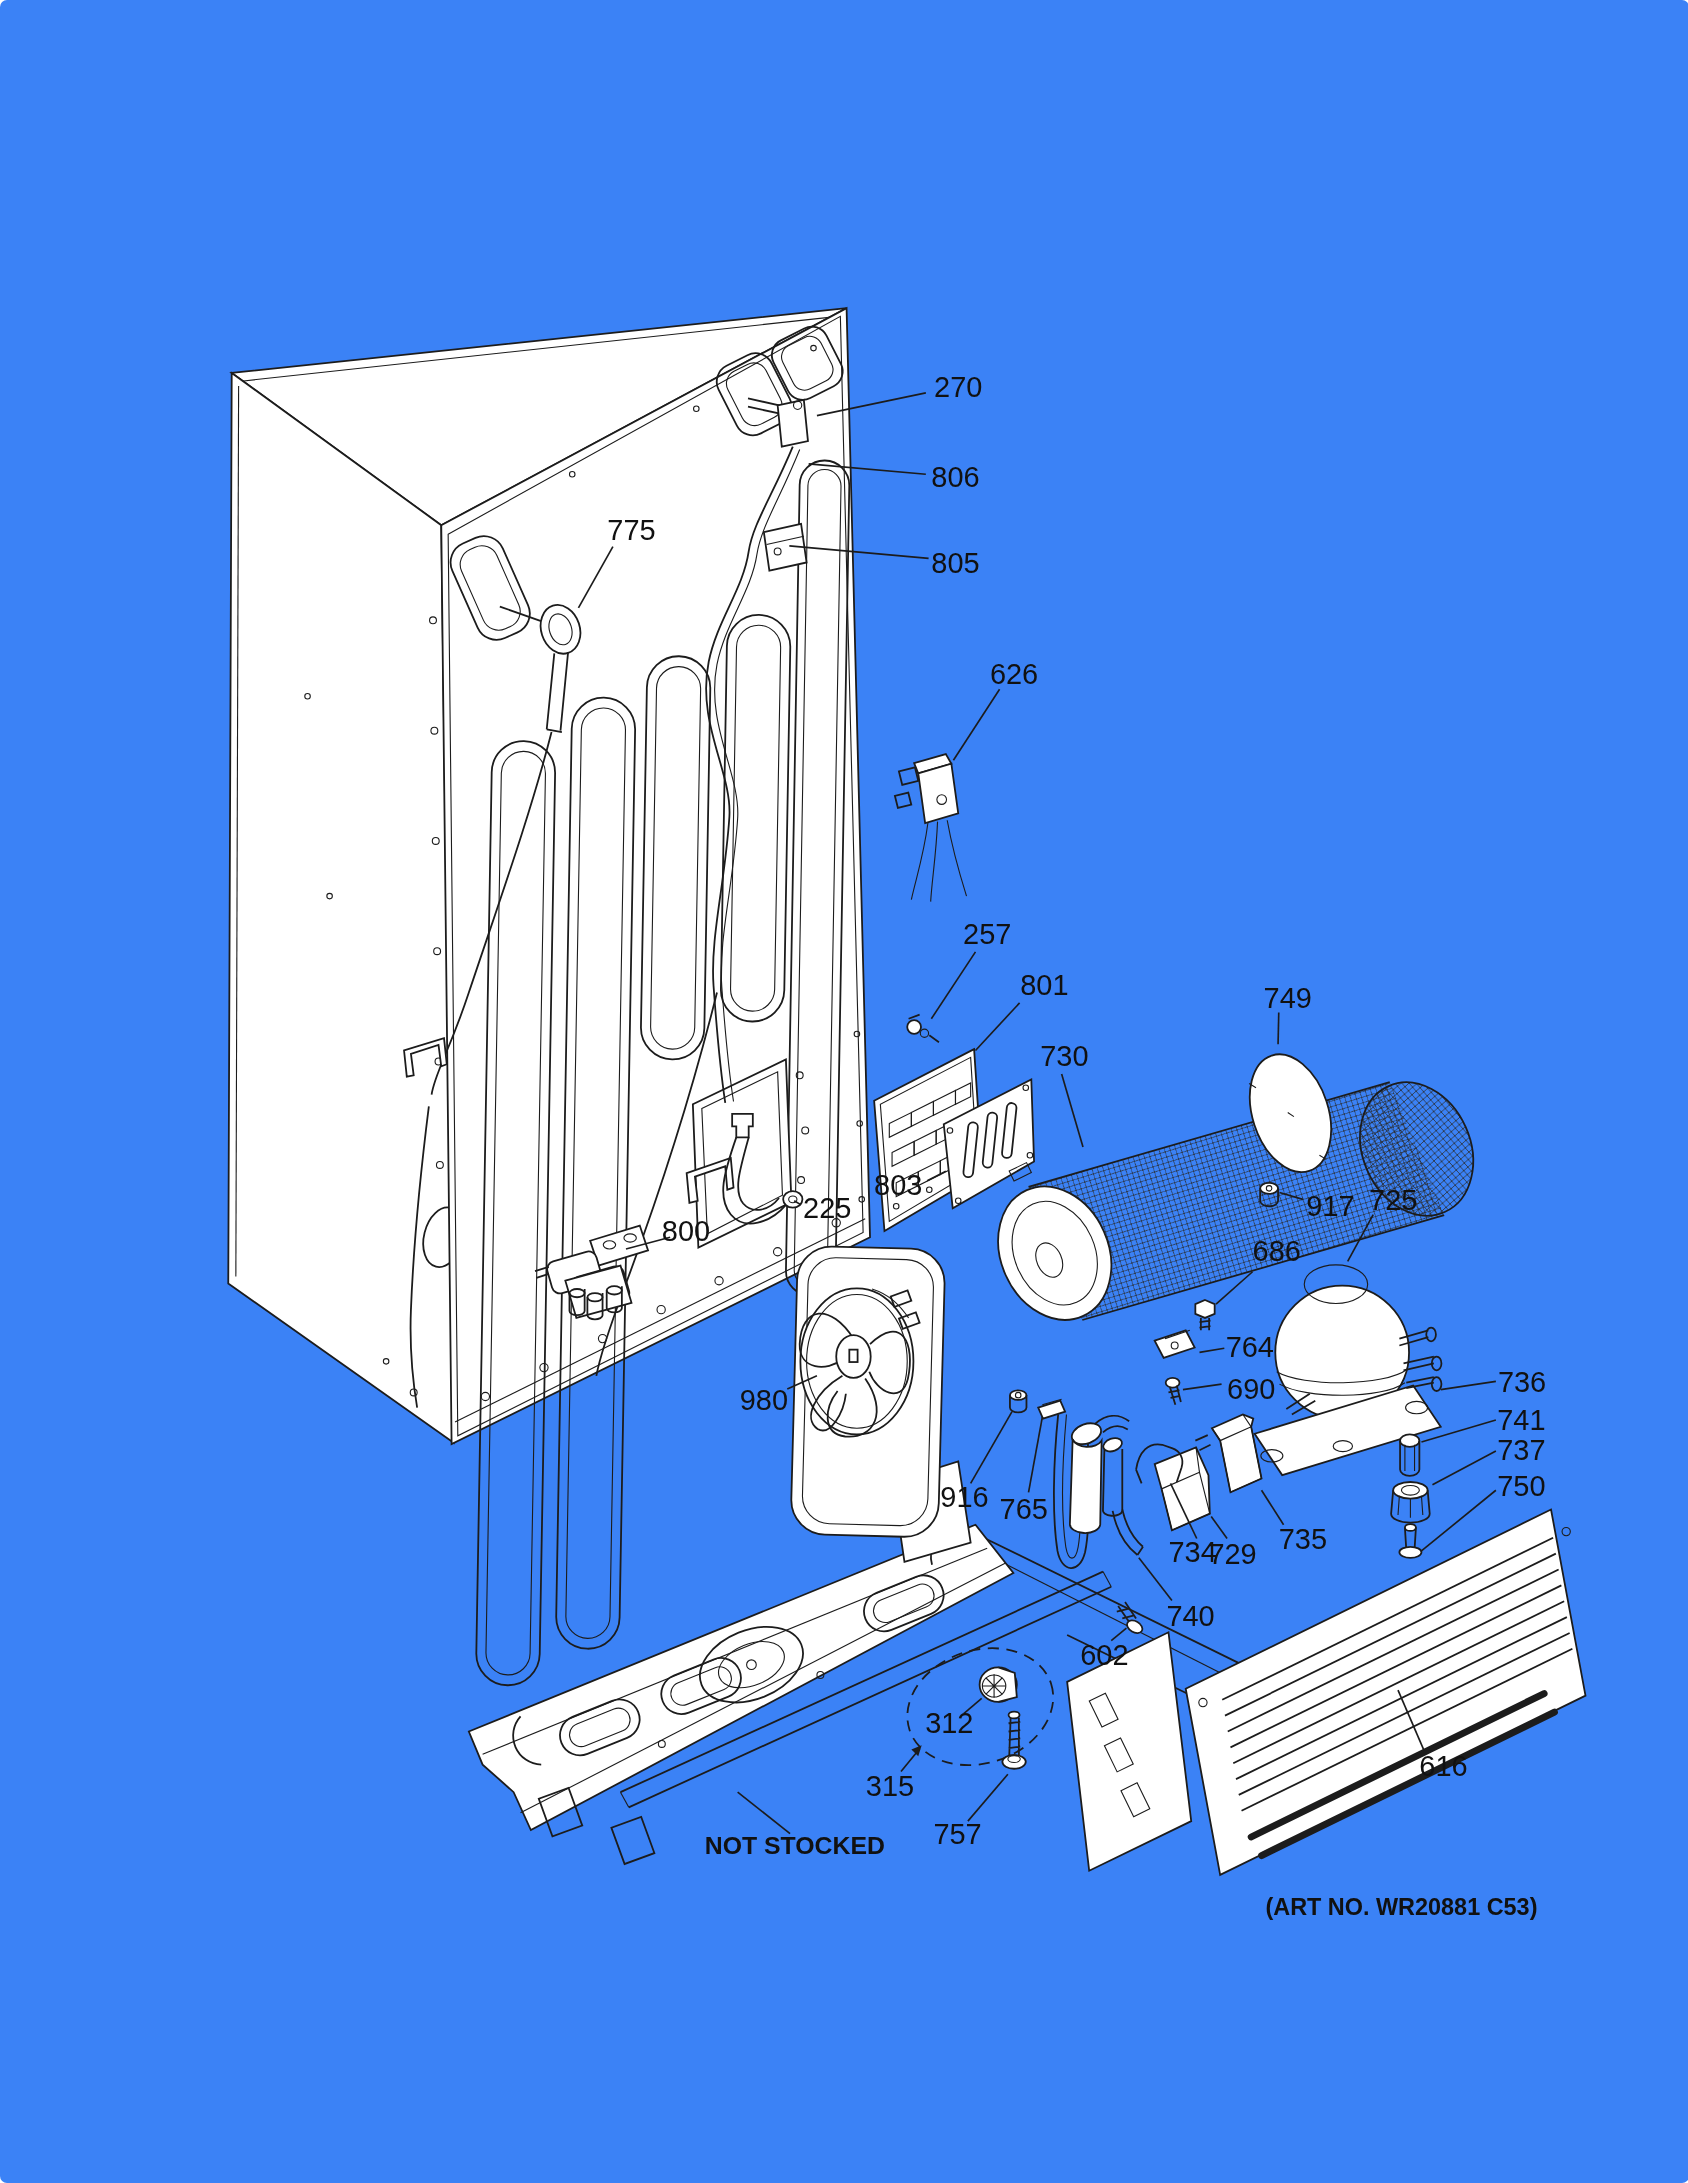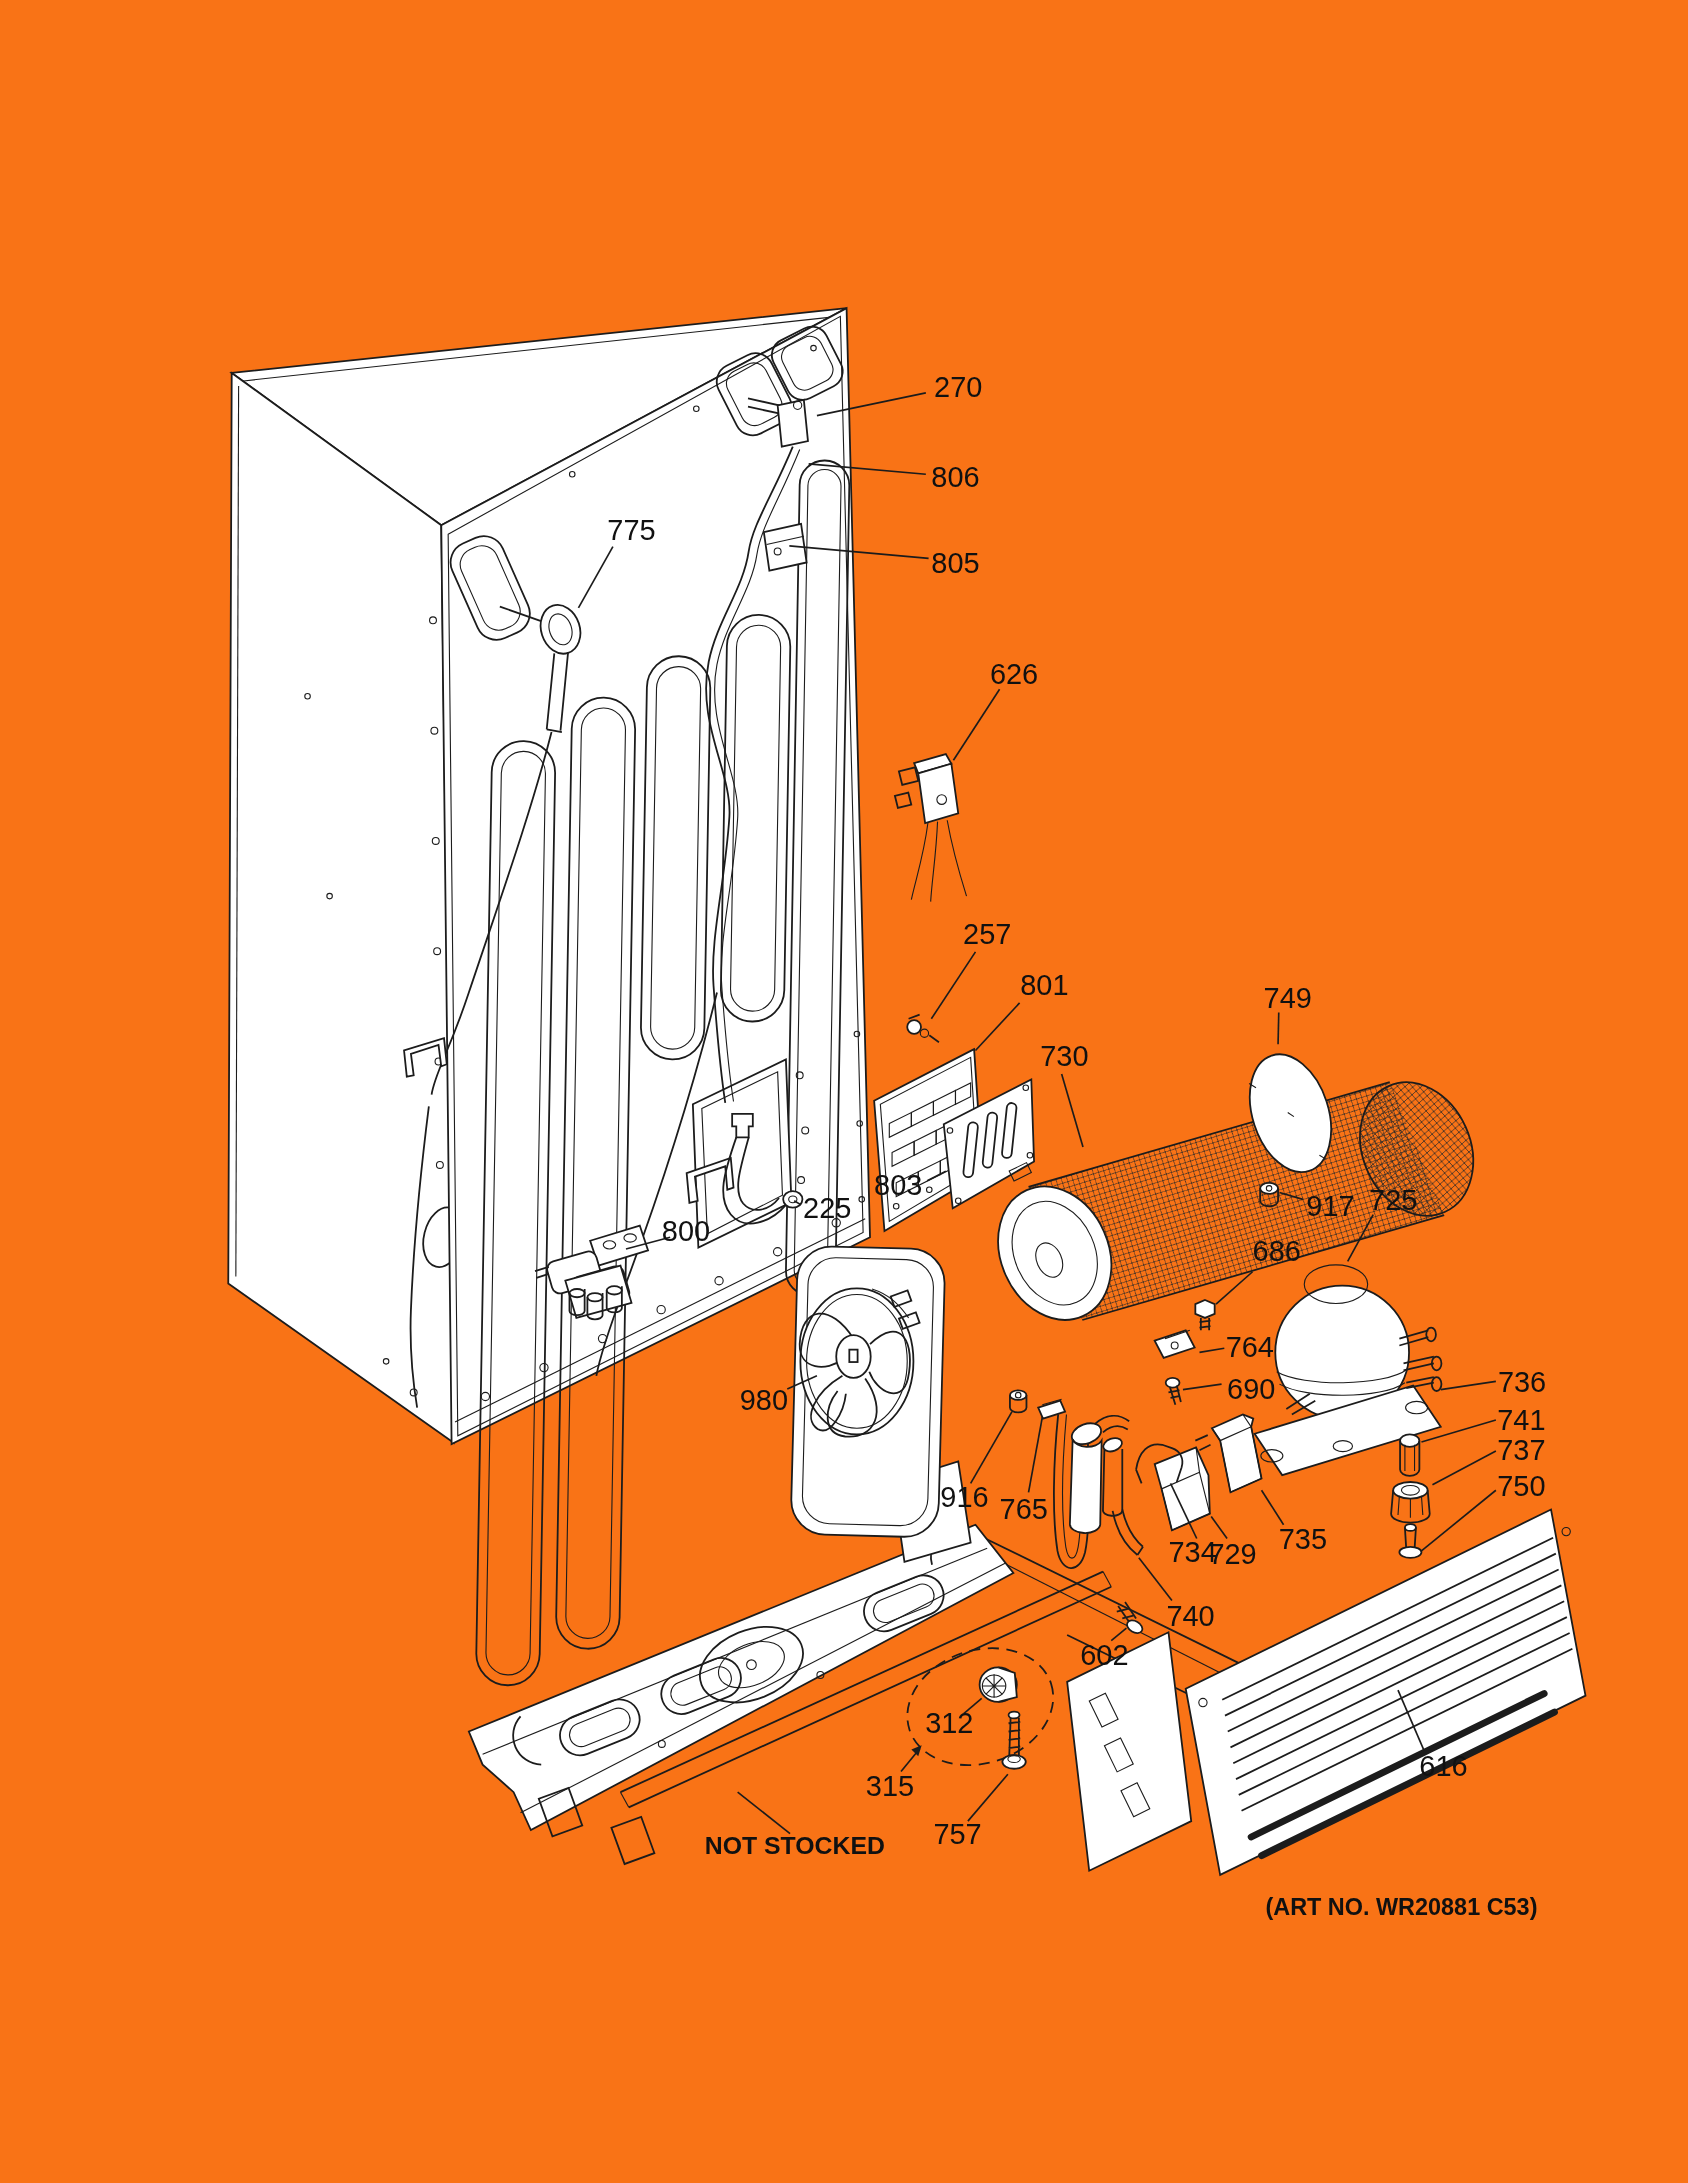--- a/index.html
+++ b/index.html
@@ -1,16 +1,16 @@
 <!DOCTYPE html>
 <html style="font-size:11px"><head>
 <meta charset="utf-8">
 <style>
   html,body{margin:0;padding:0;background:#ffffff;}
-  .page{position:relative;width:1689px;height:2183px;background:#f97316;font-family:"Liberation Sans",sans-serif;}
+  .page{position:relative;width:1689px;height:2183px;background:#3b82f6;font-family:"Liberation Sans",sans-serif;border-radius:7px;}
   svg{position:absolute;top:0;left:0;}
   svg text{font-family:"Liberation Sans","DejaVu Sans",sans-serif;font-size:42px;fill:#111;}
   text.callout{font-size:42px;}
   text.stamp{font-weight:bold;font-size:36px;}
   text.artno{font-weight:bold;font-size:34px;}
   .ln{stroke:#1c1c1c;stroke-width:2.6;fill:none;}
   .ln-thin{stroke:#1c1c1c;stroke-width:1.6;fill:none;}
   .wfill{stroke:#1c1c1c;stroke-width:2.6;fill:#ffffff;}
   .leader{stroke:#1c1c1c;stroke-width:2.4;fill:none;}
 </style>

